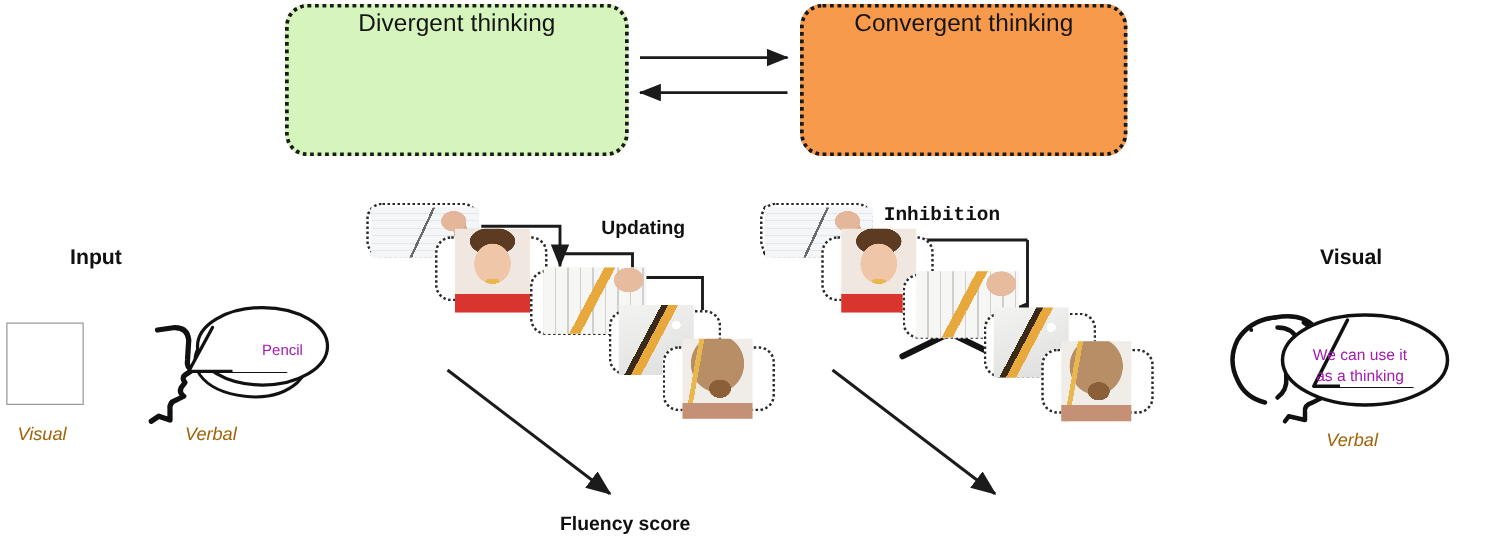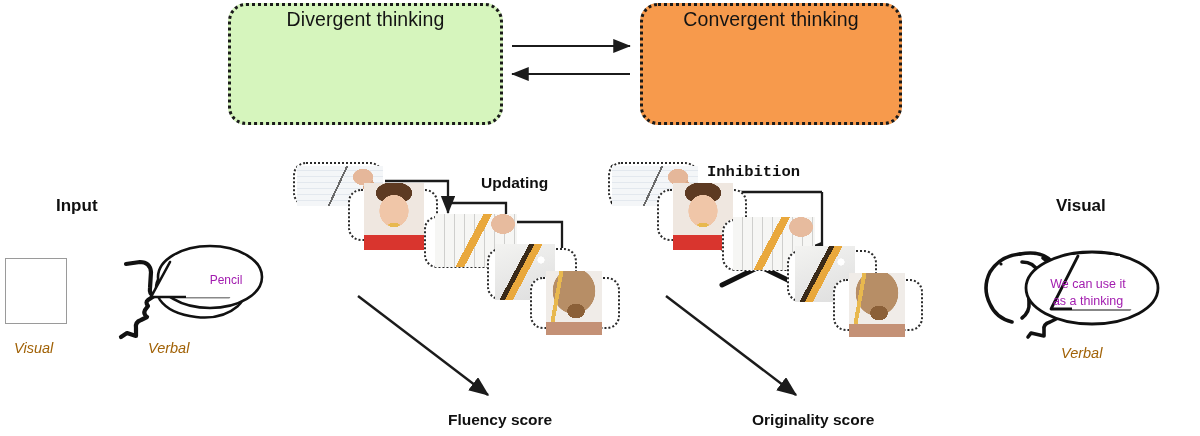--- a/index.html
+++ b/index.html
@@ -321,19 +321,18 @@
   <div class="caption-bold" id="label-input">Input</div>
   <div class="caption-bold" id="label-output">Visual</div>
 
   <div class="caption-reg" id="label-visual">Visual</div>
   <div class="caption-reg" id="label-verbal-in">Verbal</div>
   <div class="caption-reg" id="label-verbal-out">Verbal</div>
 
   <div class="caption-bold" id="label-updating">Updating</div>
   <div class="caption-bold" id="label-inhibition">Inhibition</div>
   <div class="caption-bold" id="label-fluency">Fluency score</div>
-  <div class="caption-bold" id="label-originality">Originality score</div>
 
   <div class="bubble-text" id="bubble-text-in">Pencil</div>
   <div class="bubble-text" id="bubble-text-out">We can use it
 as a thinking</div>
 
 </div>
 
 </body></html>

